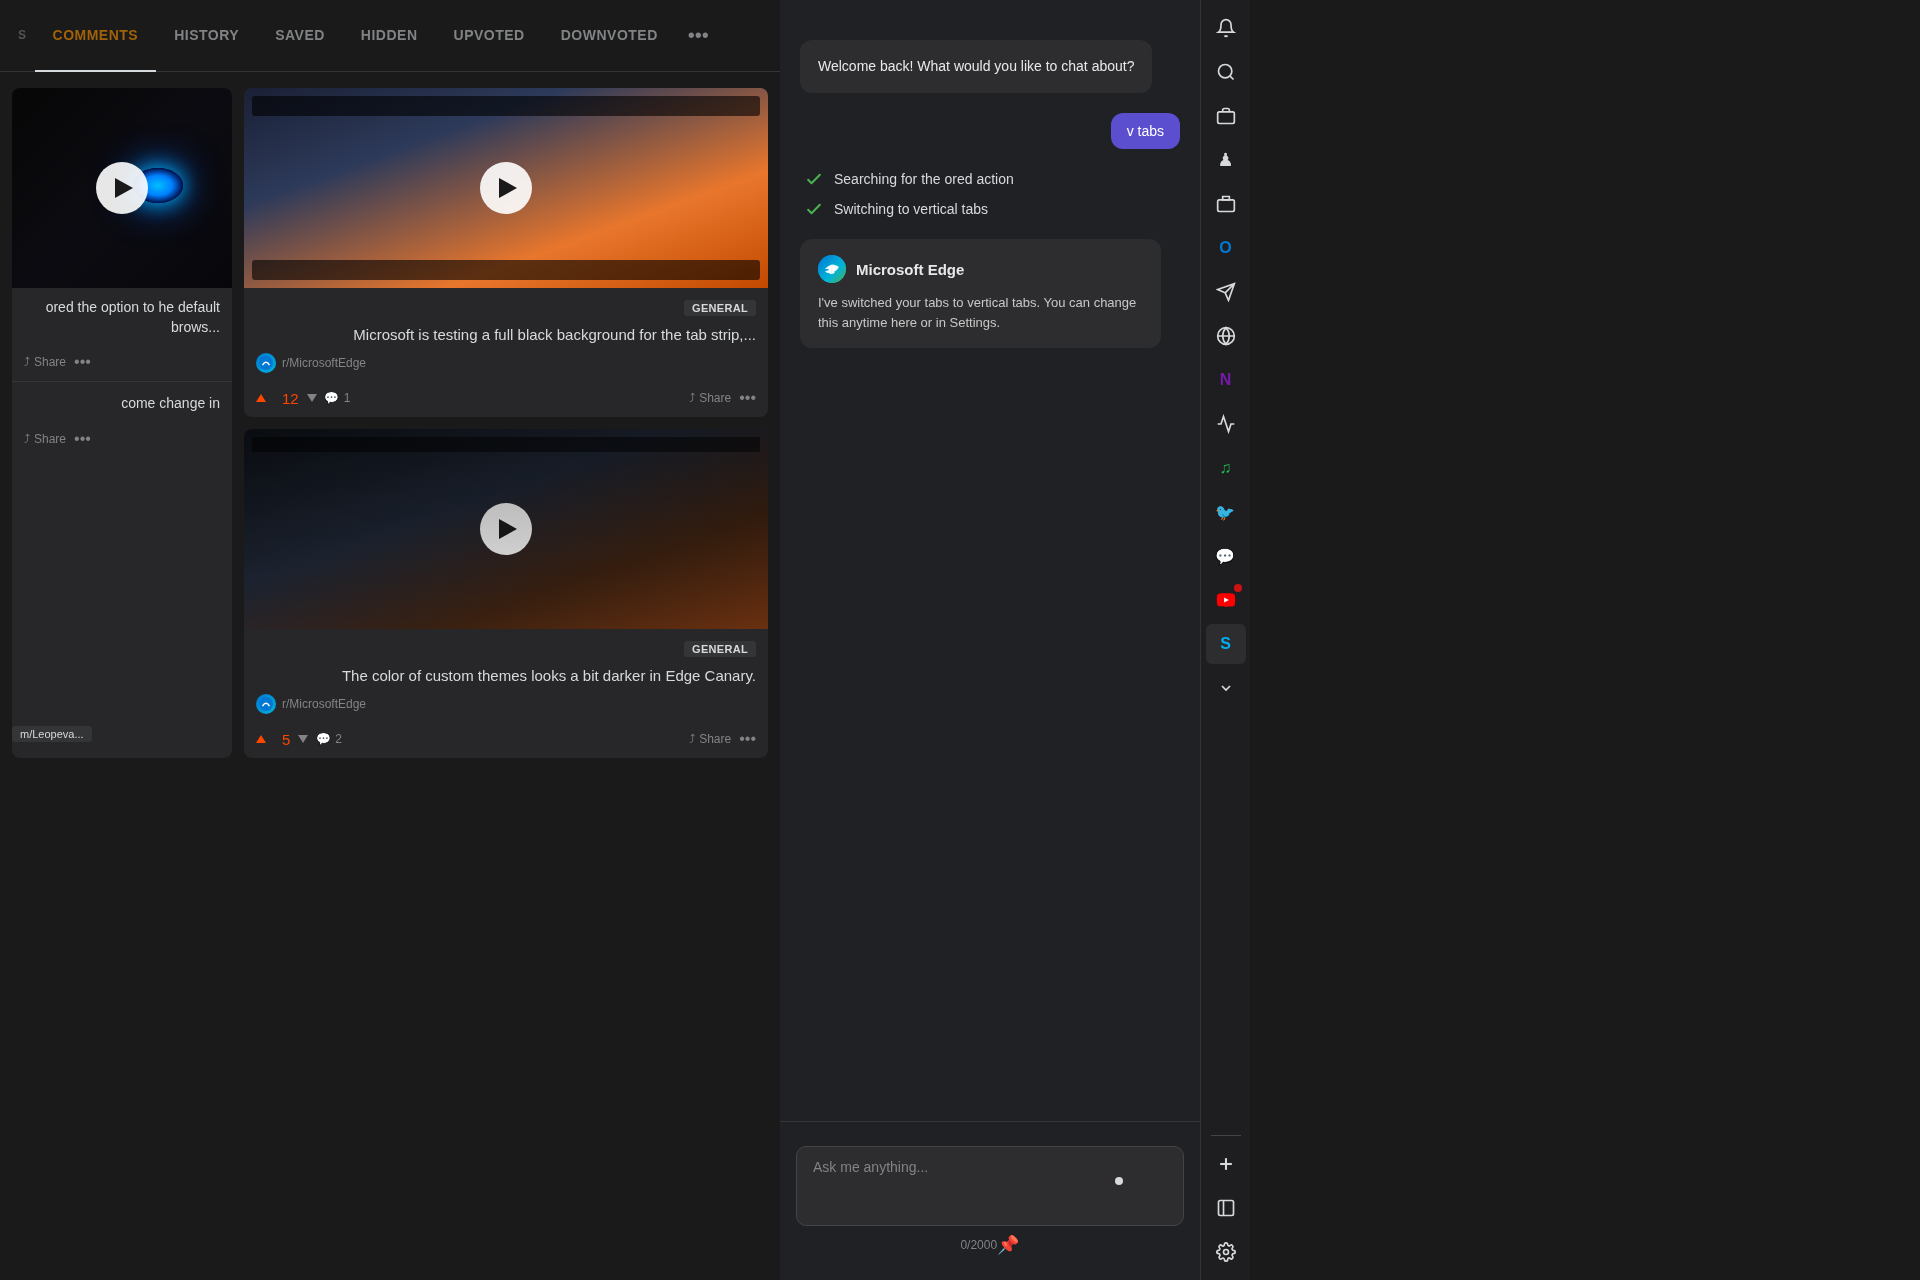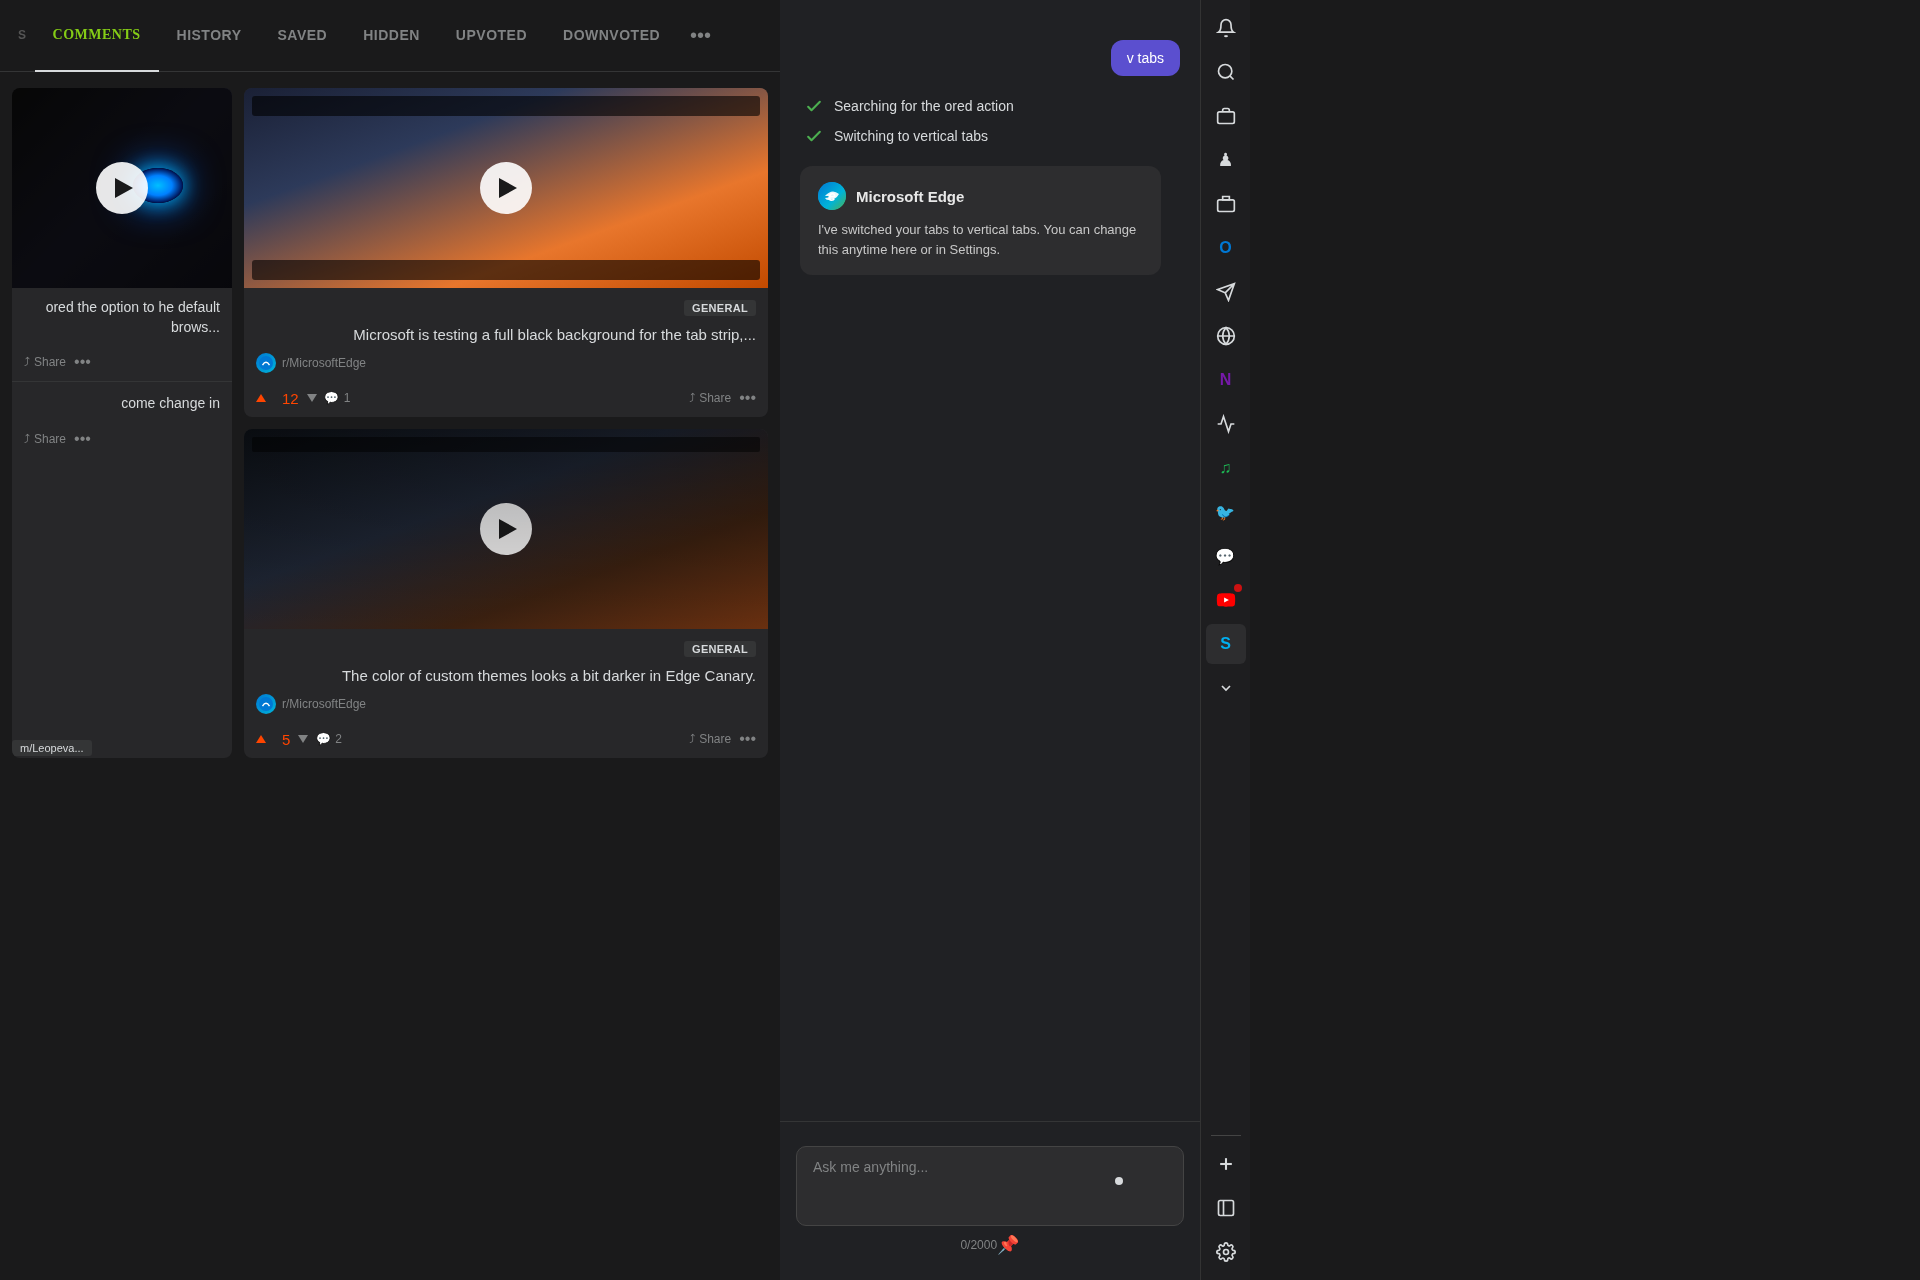--- a/index.html
+++ b/index.html
@@ -39,23 +39,22 @@
       align-items: center;
       font-size: 14px;
       font-weight: 700;
       letter-spacing: 0.5px;
       color: #818384;
       cursor: pointer;
       border-bottom: 2px solid transparent;
       white-space: nowrap;
     }
     .tab-item.active {
-      color: #84cc16;
+      color: #a16207;
       border-bottom: 2px solid #d7dadc;
-      font-family: Liberation Serif, serif;
     }
     .tab-more {
       padding: 0 12px;
       height: 72px;
       display: flex;
       align-items: center;
       color: #818384;
       font-size: 20px;
       cursor: pointer;
     }
@@ -230,21 +229,21 @@
     }
     .more-btn {
       color: #818384;
       font-size: 16px;
       cursor: pointer;
     }
 
     
     .url-tooltip {
       position: absolute;
-      bottom: 2px;
+      bottom: 16px;
       left: 0;
       background: #343536;
       color: #d7dadc;
       font-size: 11px;
       padding: 2px 8px;
       border-radius: 3px;
       white-space: nowrap;
     }
 
     
@@ -570,20 +569,23 @@
         <span class="more-btn">•••</span>
       </div>
     </div>
 
   </div>
 </div>
 
 <div class="middle-panel">
   <div class="chat-messages">
 
+    <div class="chat-bubble-ai">
+      <p>Welcome back! What would you like to chat about?</p>
+    </div>
 
     <div class="chat-bubble-user">
       <p>v tabs</p>
     </div>
 
     <div class="chat-actions">
       <div class="action-item">
         <svg class="check-icon" viewBox="0 0 24 24" fill="none">
           <path d="M5 13l4 4L19 7" stroke="#4caf50" stroke-width="2.5" stroke-linecap="round" stroke-linejoin="round"></path>
         </svg>

